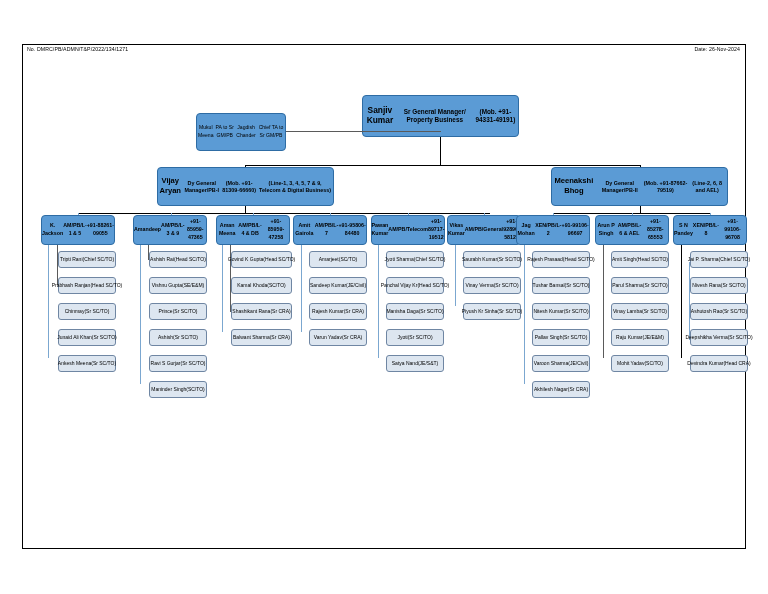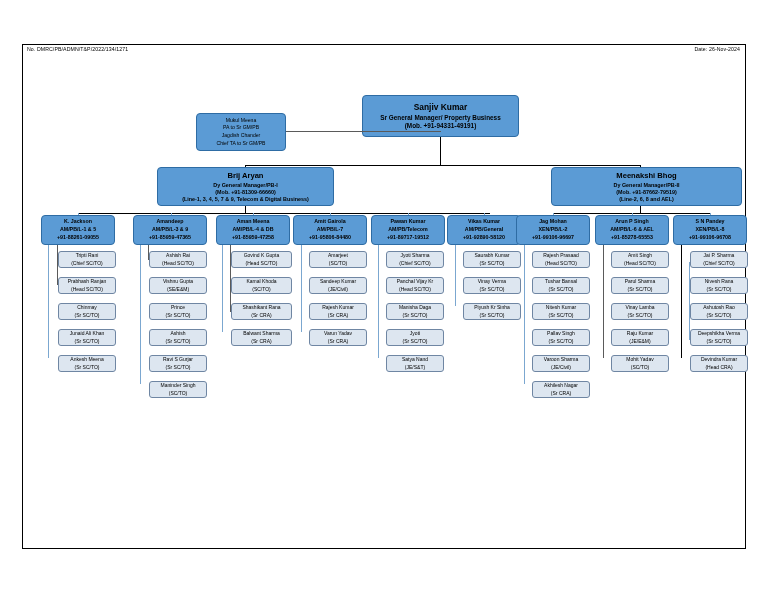--- a/index.html
+++ b/index.html
@@ -68,21 +68,21 @@
   .ln-grey {
     position: absolute;
     background: #5a5a5a;
   }
 
   
   .box {
     position: absolute;
     box-sizing: border-box;
     display: flex;
-    flex-direction: column;
+    flex-direction: row;
     align-items: center;
     justify-content: center;
     text-align: center;
     border-radius: 4px;
     line-height: 1.28;
   }
   .box-blue {
     background: #5b9bd5;
     border: 1px solid #2e6ca4;
     color: #000000;
@@ -159,27 +159,27 @@
 
   <div class="ln-grey" style="left:286px; top:131px; width:155px; height:1px;"></div>
 
   <div class="ln" style="left:440px; top:137px; width:1.4px; height:29px;"></div>
 
   <div class="ln" style="left:245px; top:165px; width:396px; height:1.4px;"></div>
   <div class="ln" style="left:245px; top:165px; width:1.4px; height:7px;"></div>
   <div class="ln" style="left:640px; top:165px; width:1.4px; height:7px;"></div>
 
   <div class="box box-blue box-dgm" style="left:157px; top:167px; width:177px; height:39px;">
-    <div class="l1">Brij Aryan</div>
+    <div class="l1">Vijay Aryan</div>
     <div class="l2">Dy General Manager/PB-I</div>
     <div class="l3">(Mob. +91-81309-66660)</div>
     <div class="l4">(Line-1, 3, 4, 5, 7 &amp; 9, Telecom &amp; Digital Business)</div>
   </div>
 
-  <div class="box box-blue box-dgm" style="left:551px; top:167px; width:191px; height:39px;">
+  <div class="box box-blue box-dgm" style="left:551px; top:167px; width:177px; height:39px;">
     <div class="l1">Meenakshi Bhog</div>
     <div class="l2">Dy General Manager/PB-II</div>
     <div class="l3">(Mob. +91-87662-79519)</div>
     <div class="l4">(Line-2, 6, 8 and AEL)</div>
   </div>
 
   <div class="ln" style="left:245px; top:206px; width:1.4px; height:8px;"></div>
   <div class="ln" style="left:78px; top:213px; width:412px; height:1.4px;"></div>
 
   <div class="ln" style="left:640px; top:206px; width:1.4px; height:8px;"></div>

